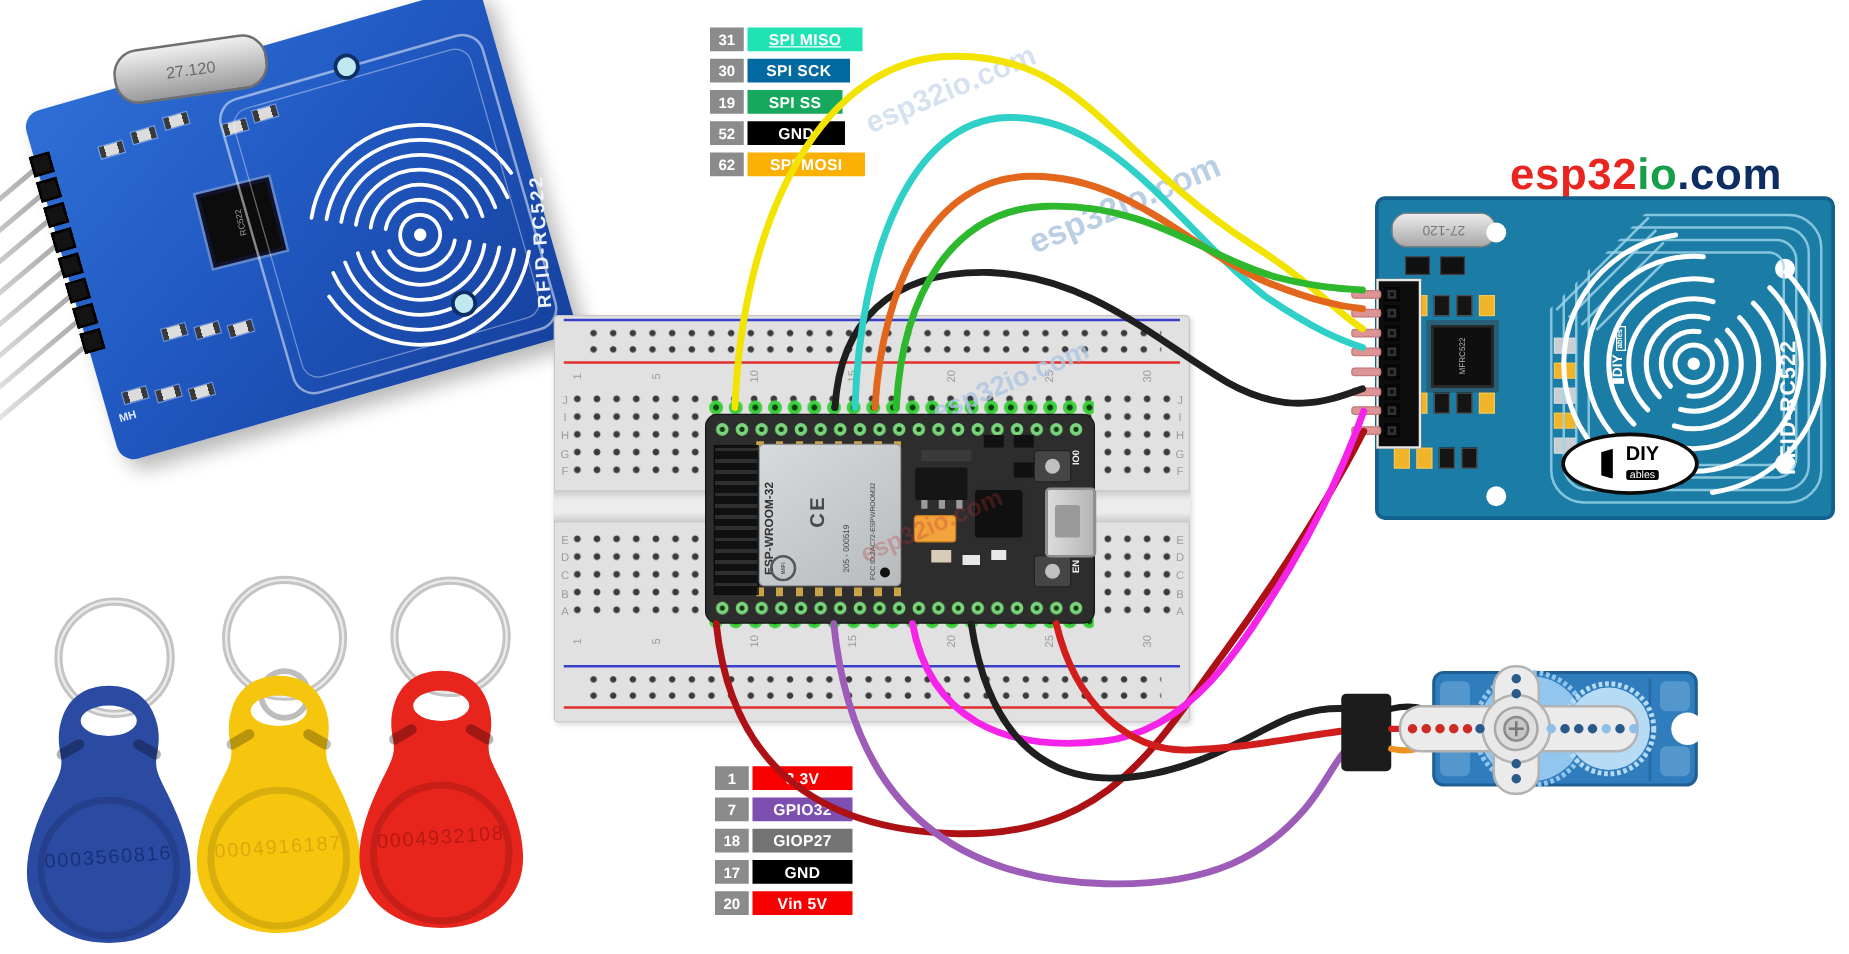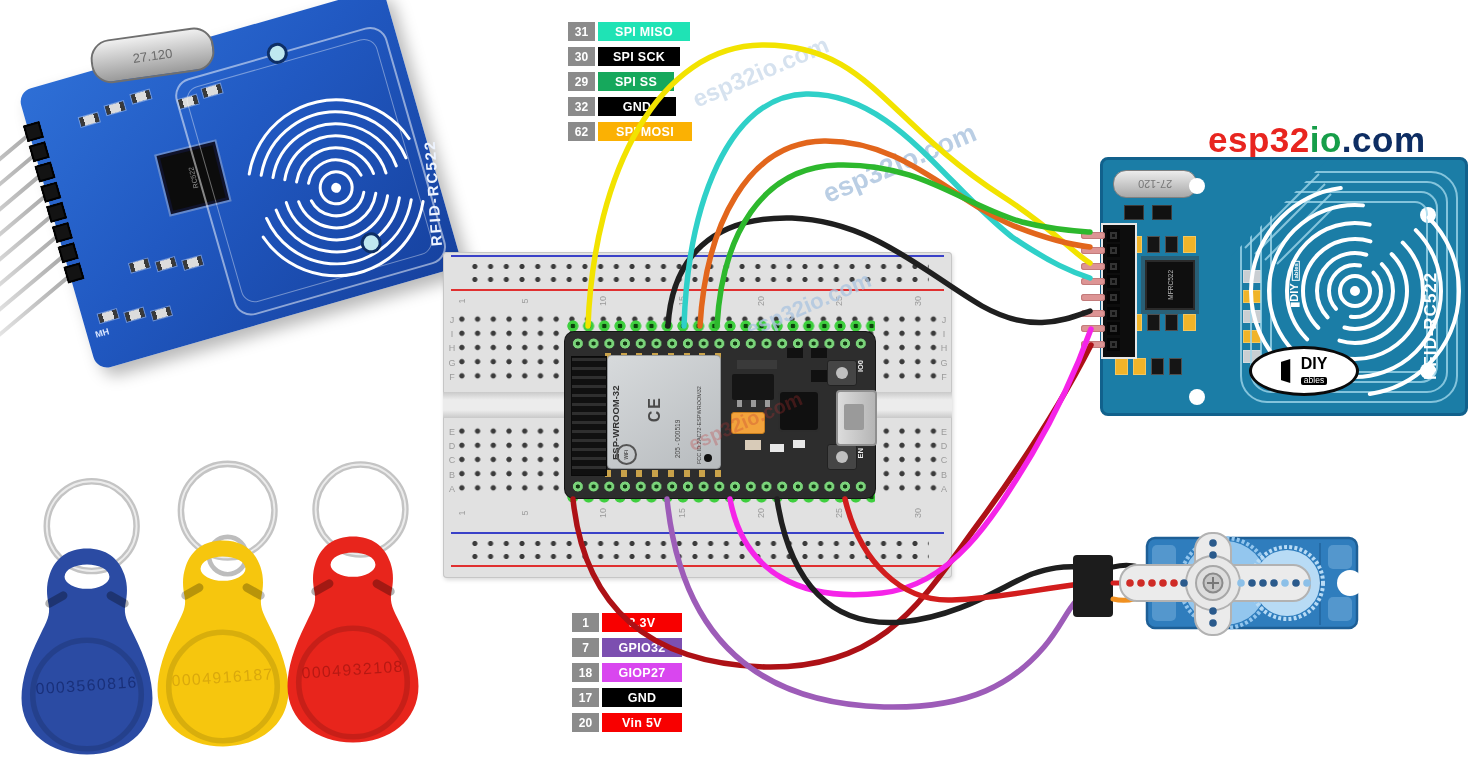--- a/index.html
+++ b/index.html
@@ -182,50 +182,50 @@
                M56,114 a24,13 0 1,0 48,0 a24,13 0 1,0 -48,0 Z" fill="#e8251c"></path>
       <rect x="34" y="134" width="26" height="9" rx="4.5" fill="rgba(0,0,0,.3)" transform="rotate(-30 47 138)"></rect>
       <rect x="100" y="134" width="26" height="9" rx="4.5" fill="rgba(0,0,0,.3)" transform="rotate(30 113 138)"></rect>
       <circle cx="80" cy="240" r="58" fill="none" stroke="rgba(0,0,0,.14)" stroke-width="6"></circle>
       <text x="80" y="232" text-anchor="middle" font-size="17" letter-spacing="1.5" opacity=".55" transform="rotate(-4 80 232)" fill="#8f0f0c">0004932108</text>
     </svg>
   </div>
 
   <div class="lblrow" style="left:568px;top:22px;">
     <div class="numbox">31</div>
-    <div class="lblbox" style="width: 92px; background: rgb(31, 227, 181);">SPI MISO</div>
+    <div class="lblbox" style="width: 92px; background: rgb(31, 227, 181); text-decoration: underline;">SPI MISO</div>
   </div>
   <div class="lblrow" style="left:568px;top:47px;">
     <div class="numbox">30</div>
-    <div class="lblbox" style="width: 82px; background: #000000;">SPI SCK</div>
+    <div class="lblbox" style="width: 82px; background: #0369a1;">SPI SCK</div>
   </div>
   <div class="lblrow" style="left:568px;top:72px;">
-    <div class="numbox">29</div>
+    <div class="numbox">19</div>
     <div class="lblbox" style="width: 76px; background: rgb(22, 168, 92);">SPI SS</div>
   </div>
   <div class="lblrow" style="left:568px;top:97px;">
-    <div class="numbox">32</div>
+    <div class="numbox">52</div>
     <div class="lblbox" style="width: 78px; background: rgb(0, 0, 0);">GND</div>
   </div>
   <div class="lblrow" style="left:568px;top:122px;">
     <div class="numbox">62</div>
     <div class="lblbox" style="width: 94px; background: rgb(251, 177, 3);">SPI MOSI</div>
   </div>
 
   <div class="lblrow" style="left:572px;top:613px;">
     <div class="numbox">1</div>
     <div class="lblbox" style="width: 80px; background: rgb(248, 0, 0);">3.3V</div>
   </div>
   <div class="lblrow" style="left:572px;top:638px;">
     <div class="numbox">7</div>
     <div class="lblbox" style="width: 80px; background: rgb(124, 79, 176);">GPIO32</div>
   </div>
   <div class="lblrow" style="left:572px;top:663px;">
     <div class="numbox">18</div>
-    <div class="lblbox" style="width: 80px; background: #d946ef;">GIOP27</div>
+    <div class="lblbox" style="width: 80px; background: #737373;">GIOP27</div>
   </div>
   <div class="lblrow" style="left:572px;top:688px;">
     <div class="numbox">17</div>
     <div class="lblbox" style="width: 80px; background: rgb(0, 0, 0);">GND</div>
   </div>
   <div class="lblrow" style="left:572px;top:713px;">
     <div class="numbox">20</div>
     <div class="lblbox" style="width: 80px; background: rgb(248, 0, 0);">Vin 5V</div>
   </div>
 

